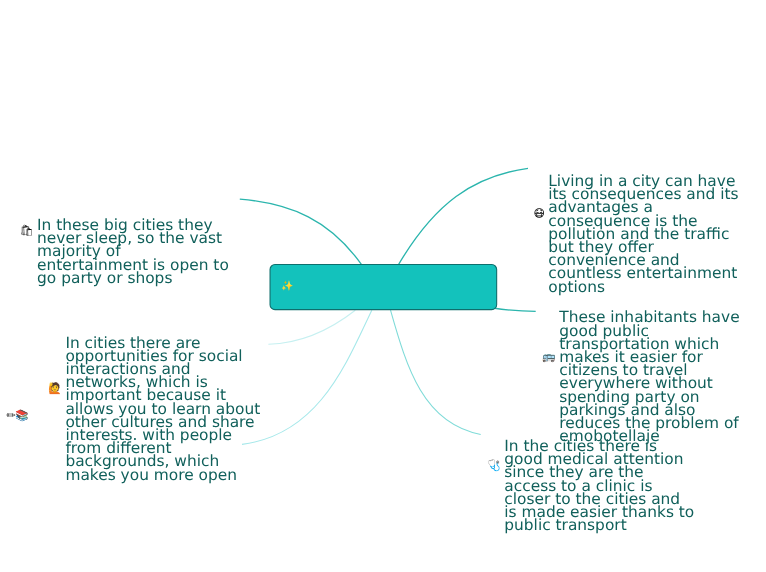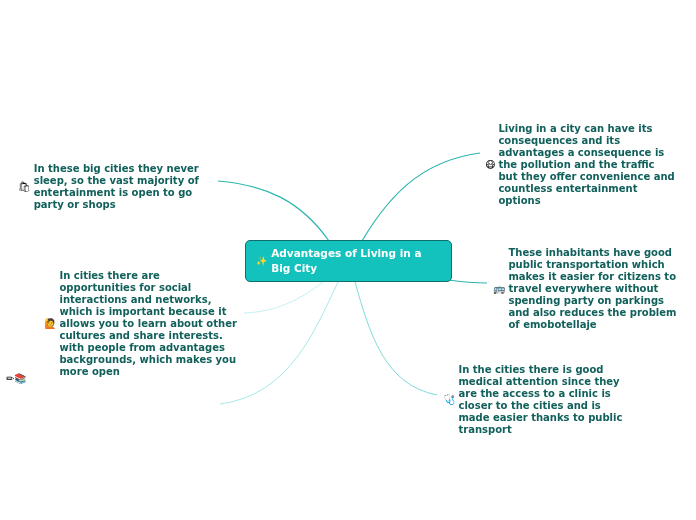--- a/index.html
+++ b/index.html
@@ -55,23 +55,24 @@
       align-items: center;
     }
     .topic .icon {
       font-size: 10px;
       line-height: 1;
       flex: 0 0 auto;
       margin-right: 3px;
     }
     .topic .text {
       color: #11605b;
-      font-weight: bold;
-      font-size: 10px;
+      font-weight: normal;
+      font-size: 14px;
       line-height: 12px;
+      margin-top: 36px;
     }
   </style>
 </head>
 <body>
 
 <div id="canvas">
 
   <svg class="connectors" viewBox="0 0 696 520">
 
     <path d="M362 241 C 395 185, 430 160, 480 153" fill="none" stroke="#2bb5ad" stroke-width="1.2"></path>
@@ -82,21 +83,20 @@
 
     <path d="M329 241 C 300 200, 265 185, 218 181" fill="none" stroke="#2bb5ad" stroke-width="1.2"></path>
 
     <path d="M323 282 C 300 300, 275 312, 244 313" fill="none" stroke="#c6f0f1" stroke-width="1"></path>
 
     <path d="M338 282 C 315 330, 290 395, 220 404" fill="none" stroke="#a6e8ea" stroke-width="1"></path>
   </svg>
 
   <div class="central">
     <span class="icon">✨</span>
-    <span class="title">Advantages of Living in a Big City</span>
   </div>
 
   <div class="topic" style="left:485px; top:123px; width:190px;">
     <span class="icon">😷</span>
     <span class="text">Living in a city can have its consequences and its advantages a consequence is the pollution and the traffic but they offer convenience and countless entertainment options</span>
   </div>
 
   <div class="topic" style="left:493px; top:247px; width:190px;">
     <span class="icon">🚌</span>
     <span class="text">These inhabitants have good public transportation which makes it easier for citizens to travel everywhere without spending party on parkings and also reduces the problem of emobotellaje</span>
@@ -107,20 +107,20 @@
     <span class="text">In the cities there is good medical attention since they are the access to a clinic is closer to the cities and is made easier thanks to public transport</span>
   </div>
 
   <div class="topic" style="left:18px; top:163px; width:195px;">
     <span class="icon">🛍</span>
     <span class="text">In these big cities they never sleep, so the vast majority of entertainment is open to go party or shops</span>
   </div>
 
   <div class="topic" style="left:44px; top:270px; width:195px;">
     <span class="icon">🙋</span>
-    <span class="text">In cities there are opportunities for social interactions and networks, which is important because it allows you to learn about other cultures and share interests. with people from advantages backgrounds, which makes you more open</span>
+    <span class="text">In cities there are opportunities for social interactions and networks, which is important because it allows you to learn about other cultures and share interests. with people from different backgrounds, which makes you more open</span>
   </div>
 
   <div class="topic" style="left:6px; top:374px; width:210px;">
     <span class="icon">✏📚</span>
   </div>
 
 </div>
 
 </body></html>

